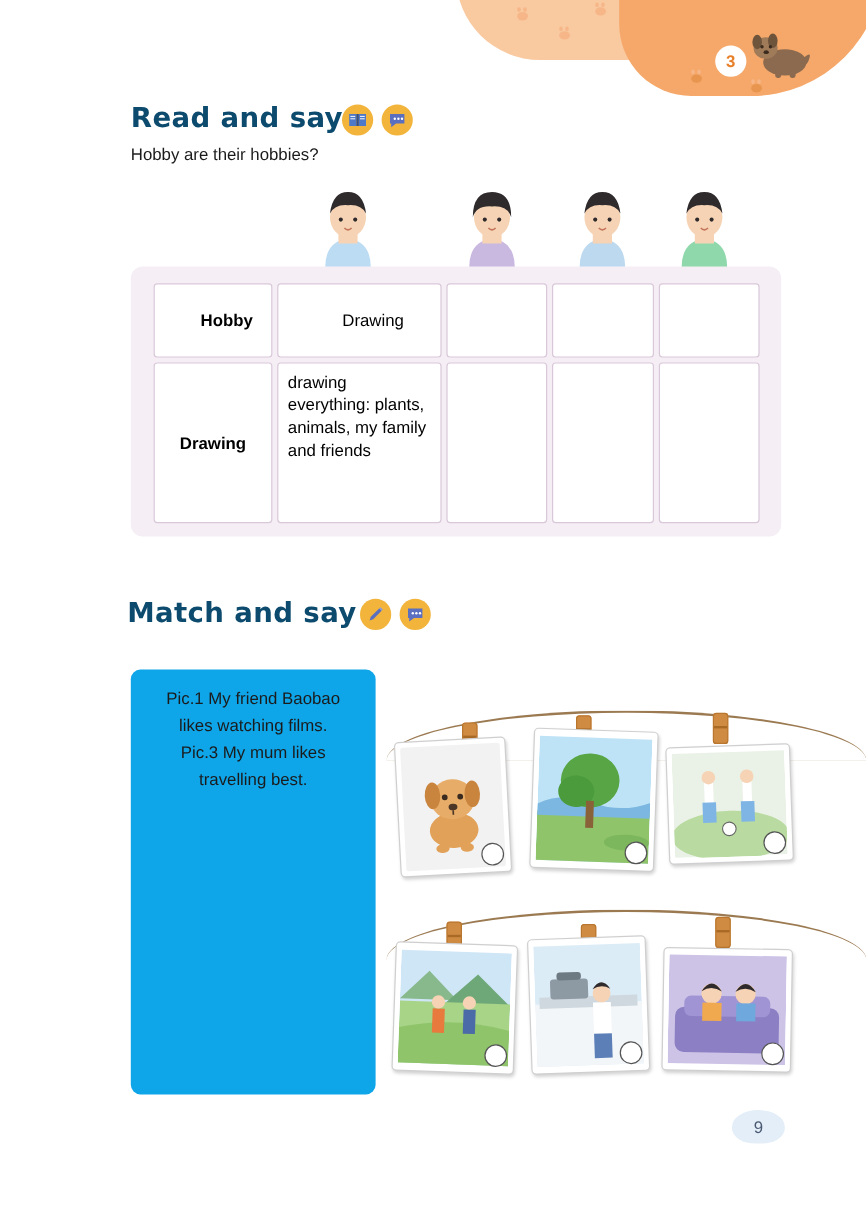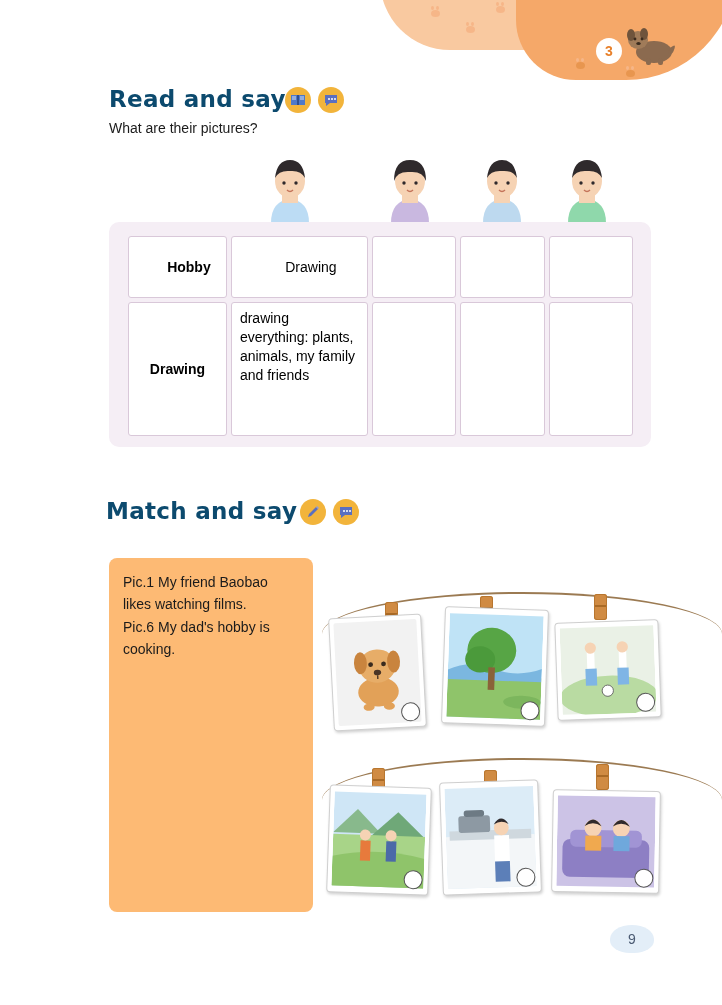--- a/index.html
+++ b/index.html
@@ -174,24 +174,25 @@
   #kid3 { top: 155px; left: 473px; }
   #kid4 { top: 155px; left: 558px; }
 
   
   .text-card {
     position: absolute;
     top: 558px;
     left: 109px;
     width: 204px;
     height: 354px;
-    background: #fdba74;
+    background: #0ea5e9;
     border-radius: 8px;
     padding: 14px 14px 0 14px;
     box-sizing: border-box;
+    text-align: center;
   }
   .text-card p {
     margin: 0 0 2px 0;
     font-size: 14px;
     line-height: 1.55;
     color: #1b1b1b;
   }
 
   
   .rope {
@@ -330,21 +331,21 @@
 </div>
 <div class="head-icon icon-talk">
   <svg width="16" height="14" viewBox="0 0 16 14">
       <path d="M2 2h12v8H7l-4 3V10H2z" fill="#5a6fc0"></path>
       <circle cx="6" cy="6" r="1" fill="#fff"></circle>
       <circle cx="9" cy="6" r="1" fill="#fff"></circle>
       <circle cx="12" cy="6" r="1" fill="#fff"></circle>
     </svg>
 </div>
 
-<div class="prompt-text">What are their pictures?</div>
+<div class="prompt-text">Hobby are their hobbies?</div>
 
 <svg class="kid" id="kid1" viewBox="0 0 58 68">
   <path d="M10 68 q0-22 19-24 q19 2 19 24z" fill="#bcdcf4"></path>
   <path d="M21 40 h16 v8 h-16z" fill="#f6d3b4"></path>
   <ellipse cx="29" cy="26" rx="15" ry="17" fill="#f6d3b4"></ellipse>
   <path d="M14 23 q2-18 15-18 q13 0 15 18 q-4-8 -15-7 q-11 -1 -15 7z" fill="#2f2a2c"></path>
   <circle cx="23" cy="28" r="1.7" fill="#2f2a2c"></circle>
     <circle cx="35" cy="28" r="1.7" fill="#2f2a2c"></circle>
   <path d="M26 35 q3 3 6 0" stroke="#c4745a" stroke-width="1.4" fill="none"></path>
 </svg>
@@ -407,21 +408,21 @@
   <svg width="16" height="14" viewBox="0 0 16 14">
       <path d="M2 2h12v8H7l-4 3V10H2z" fill="#5a6fc0"></path>
       <circle cx="6" cy="6" r="1" fill="#fff"></circle>
       <circle cx="9" cy="6" r="1" fill="#fff"></circle>
       <circle cx="12" cy="6" r="1" fill="#fff"></circle>
     </svg>
 </div>
 
 <div class="text-card">
   <p>Pic.1  My friend Baobao likes watching films.</p>
-  <p>Pic.6  My dad's hobby is cooking.</p>
+  <p>Pic.3  My mum likes travelling best.</p>
 </div>
 
 <div class="rope" id="rope1"></div>
 <div class="rope" id="rope2"></div>
 
 <div class="peg" id="peg1"></div>
 <div class="peg" id="peg2"></div>
 <div class="peg" id="peg3"></div>
 <div class="peg" id="peg4"></div>
 <div class="peg" id="peg5"></div>

